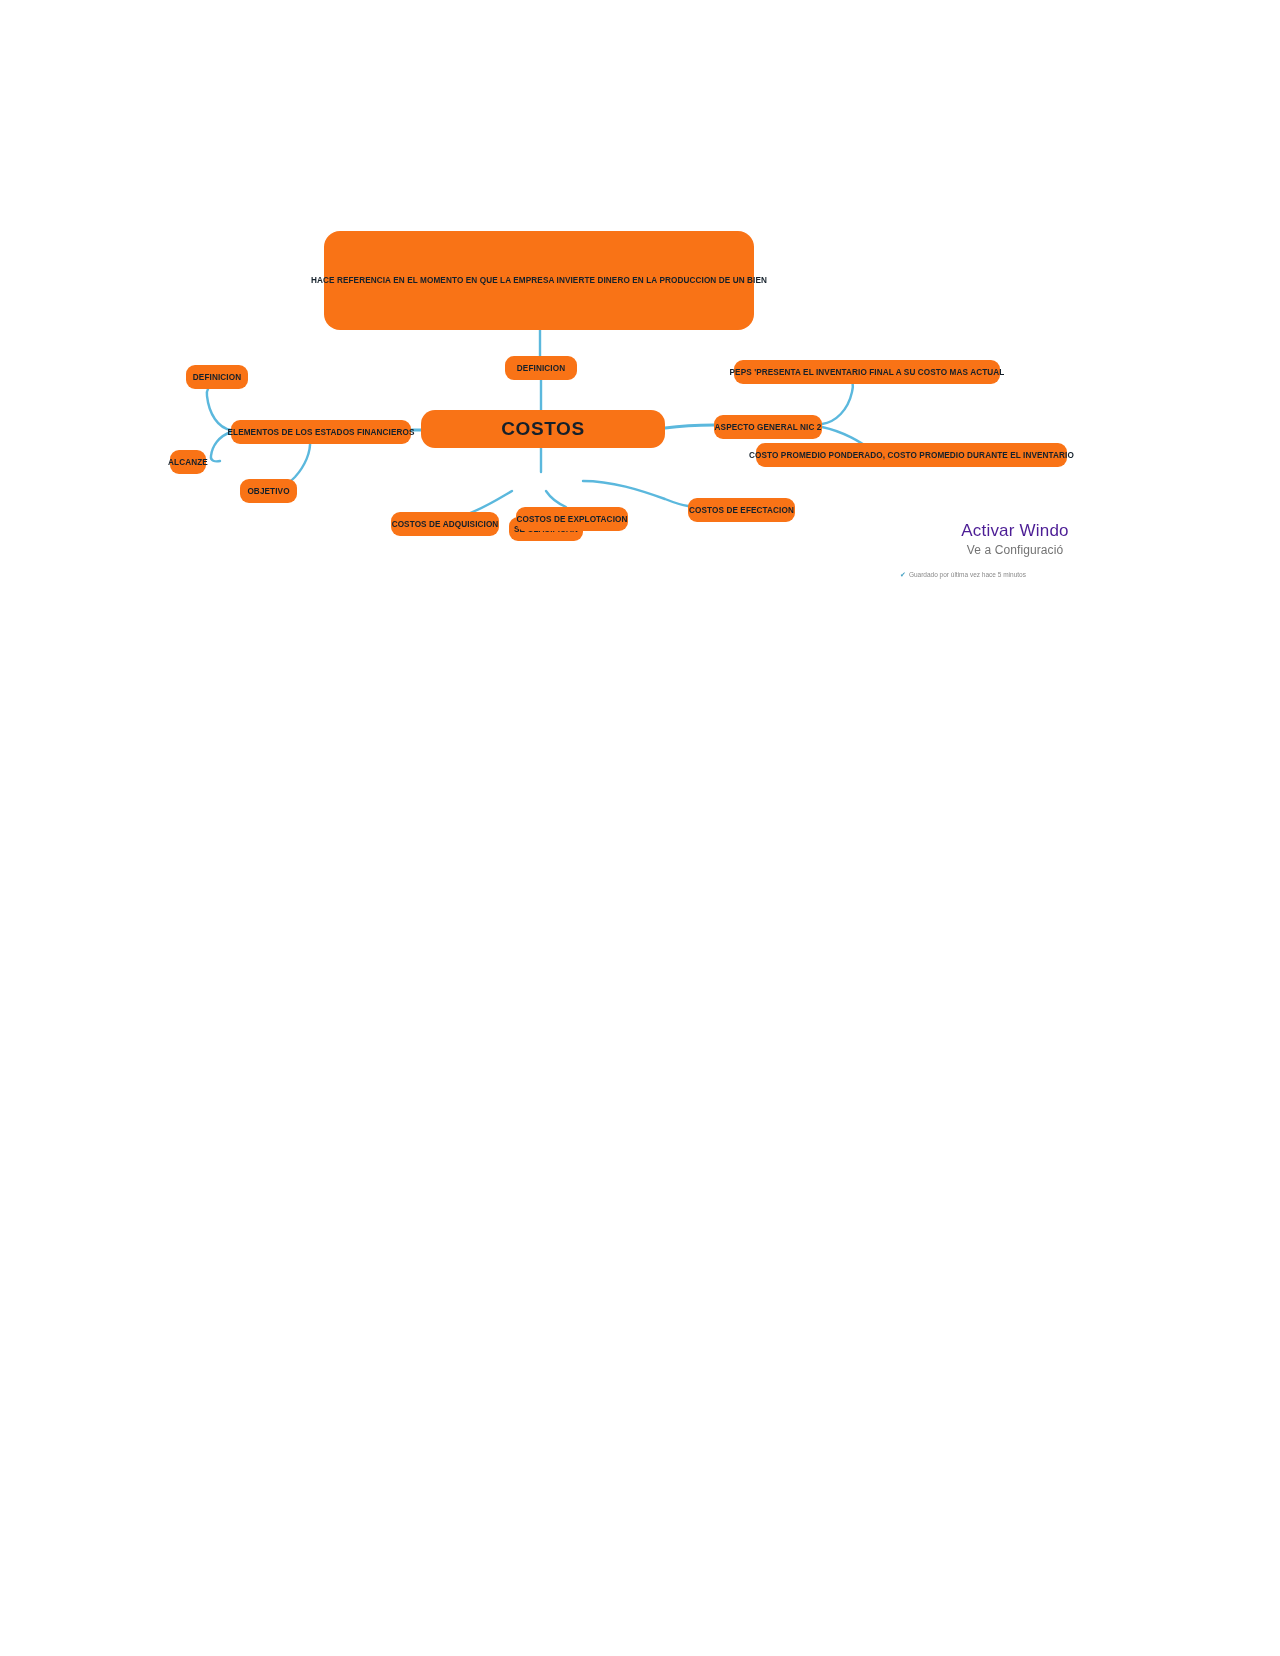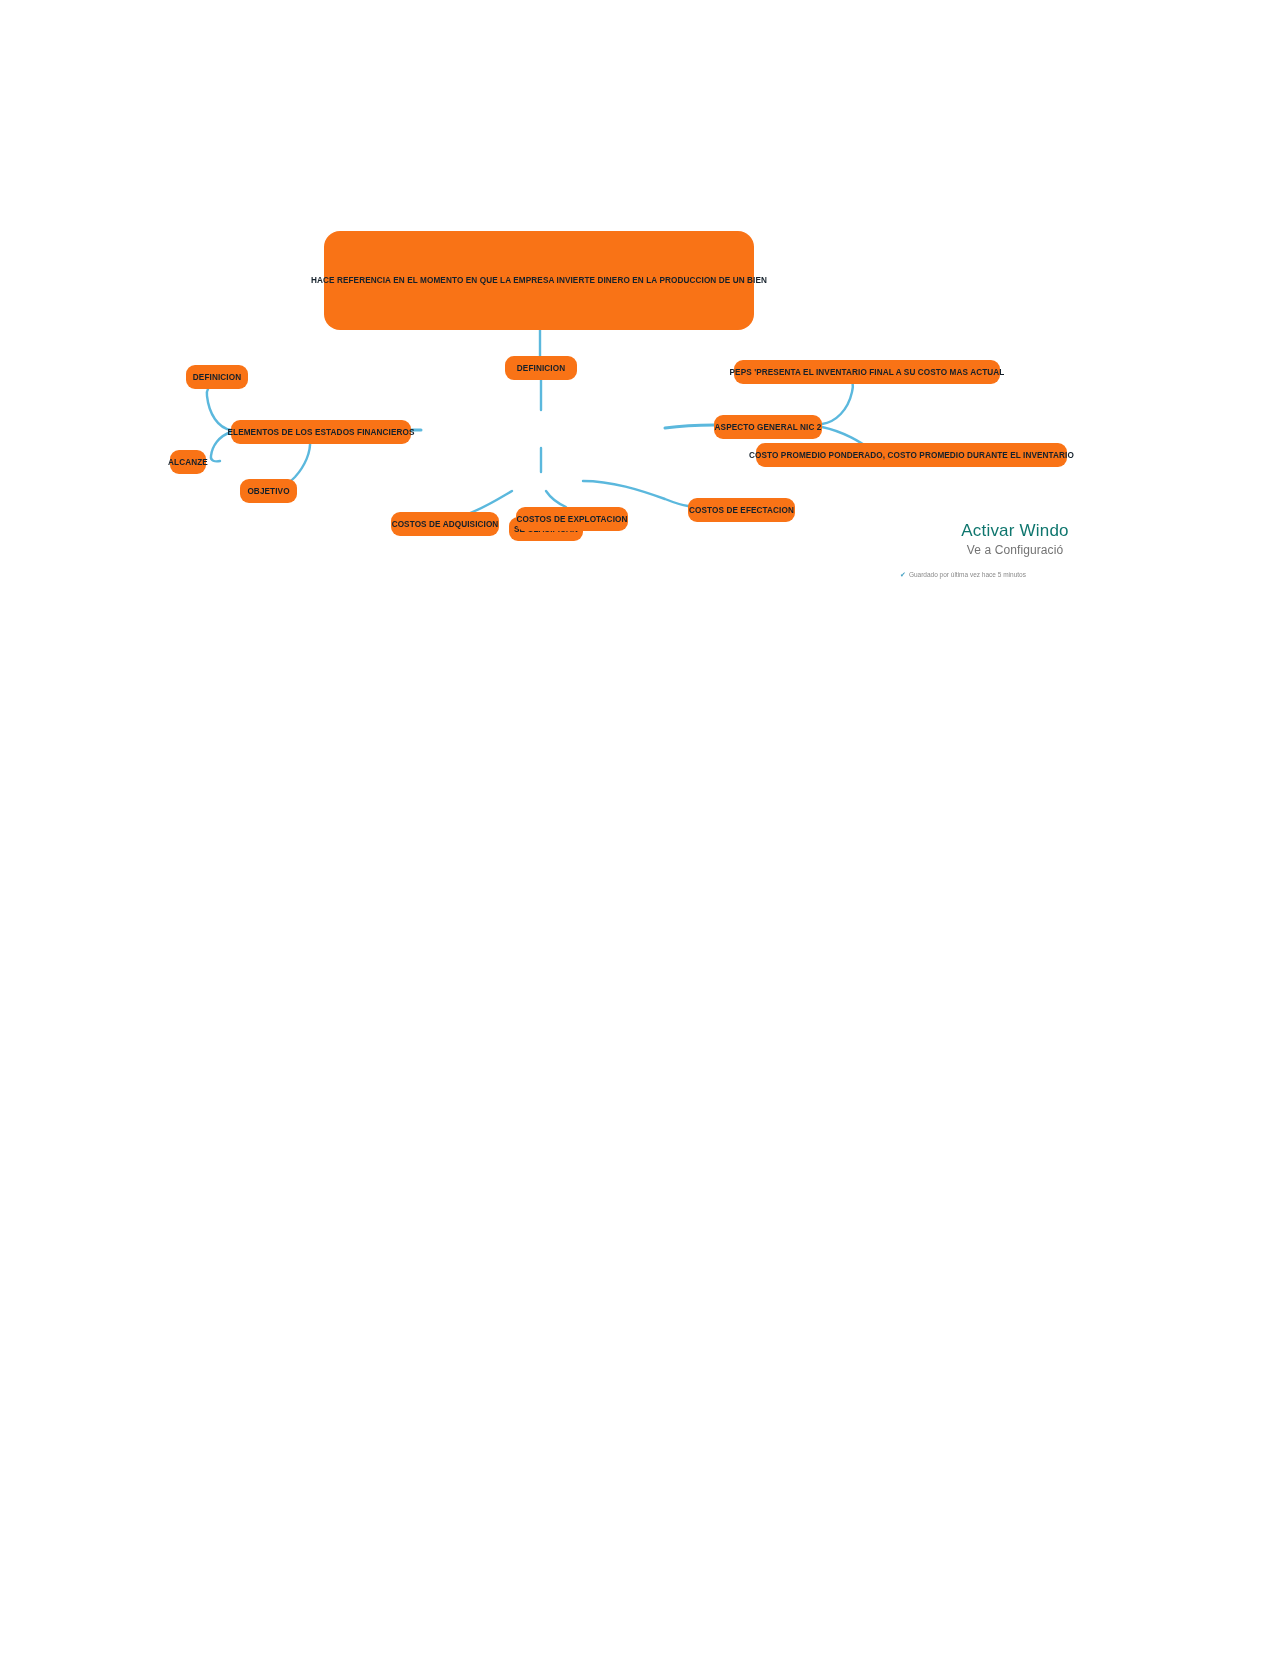--- a/index.html
+++ b/index.html
@@ -125,21 +125,21 @@
     top: 520px;
     width: 270px;
     color: #b9b9b9;
     text-align: center;
     user-select: none;
     overflow: hidden;
   }
   #watermark .wm-title {
     font-size: 17px;
     font-weight: 400;
-    color: #0f766e;
+    color: #4c1d95;
     letter-spacing: 0.2px;
     line-height: 22px;
     white-space: nowrap;
   }
   #watermark .wm-sub {
     font-size: 12px;
     font-weight: 400;
     color: #737373;
     letter-spacing: 0.1px;
     line-height: 16px;
@@ -199,20 +199,23 @@
   </svg>
 
   <div class="node big-desc" id="node-descripcion">
     <span>HACE REFERENCIA EN EL MOMENTO EN QUE LA EMPRESA INVIERTE DINERO EN LA PRODUCCION DE UN BIEN</span>
   </div>
 
   <div class="node small" id="node-definicion-top">
     <span>DEFINICION</span>
   </div>
 
+  <div class="node root" id="node-costos">
+    <span>COSTOS</span>
+  </div>
 
   <div class="node small" id="node-definicion-left">
     <span>DEFINICION</span>
   </div>
 
   <div class="node small" id="node-elementos">
     <span>ELEMENTOS DE LOS ESTADOS FINANCIEROS</span>
   </div>
 
   <div class="node small" id="node-alcanze">

